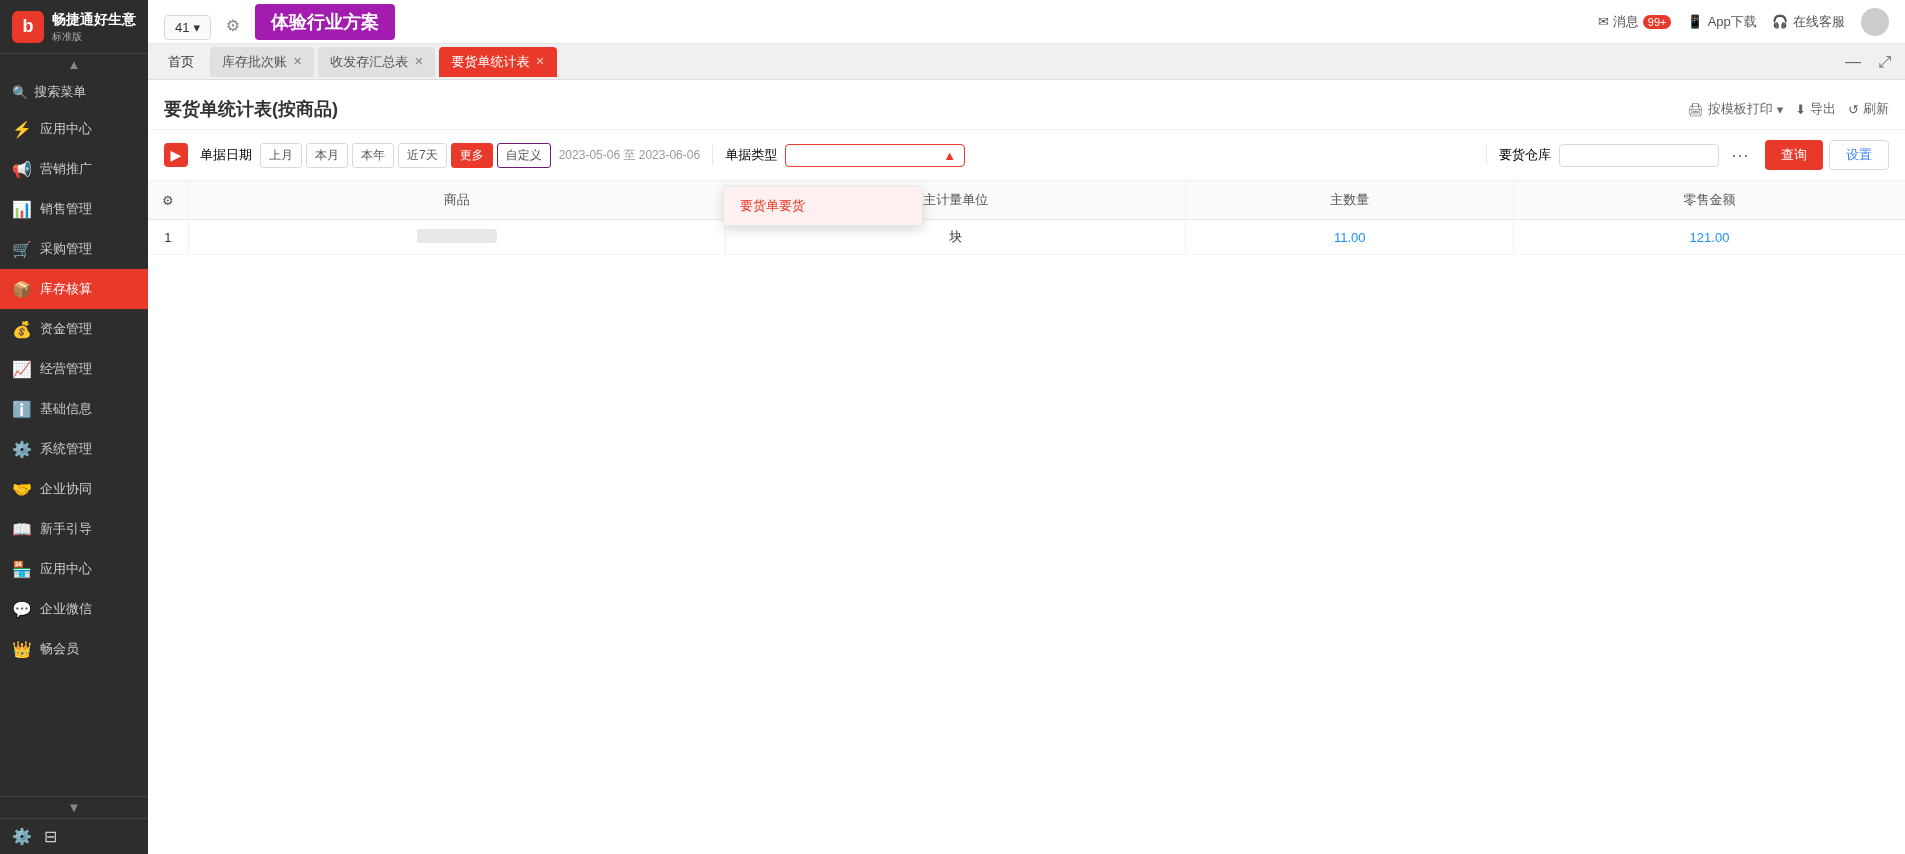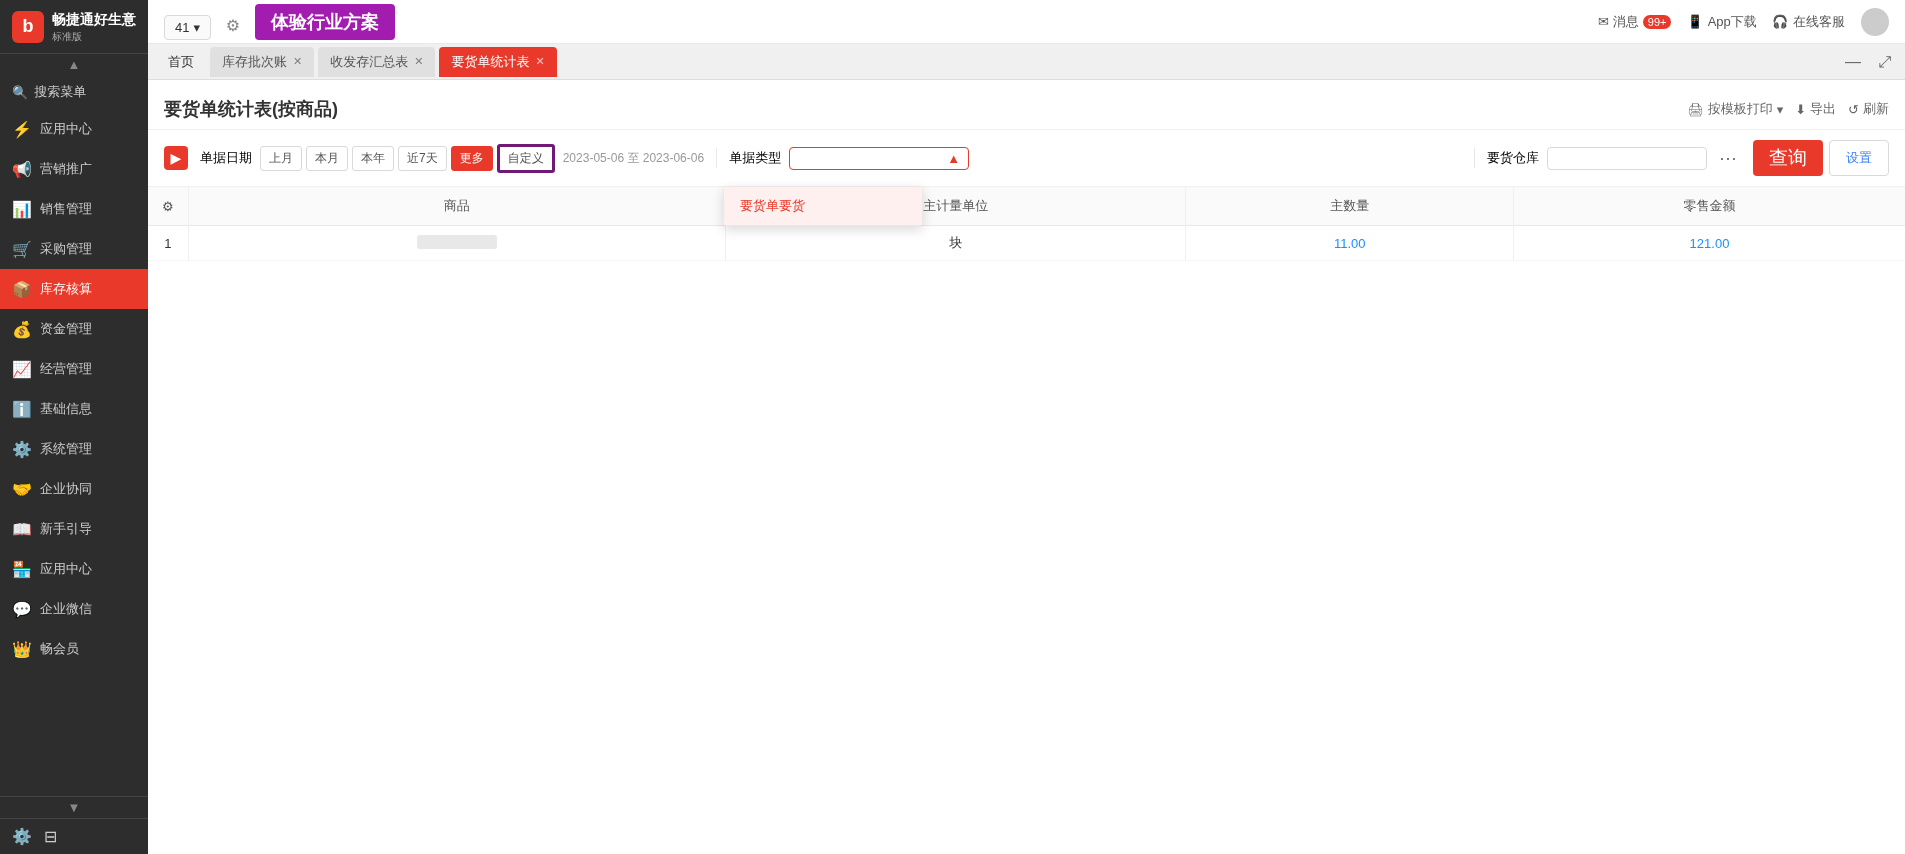--- a/index.html
+++ b/index.html
@@ -278,21 +278,21 @@
       color: #555;
       background: #fff;
     }
     .date-btn.more {
       background: #e8392a;
       color: white;
       border-color: #e8392a;
     }
     .custom-btn {
       padding: 3px 8px;
-      border: 3px solid #701a75;
+      border: 1px solid #701a75;
       border-radius: 3px;
       cursor: pointer;
       font-size: 12px;
       color: #555;
       background: #fff;
     }
     .date-range {
       font-size: 12px;
       color: #999;
     }
@@ -357,21 +357,21 @@
       gap: 6px;
       margin-left: auto;
     }
     .btn-query {
       background: #e8392a;
       color: white;
       border: none;
       padding: 5px 16px;
       border-radius: 4px;
       cursor: pointer;
-      font-size: 19px;
+      font-size: 13px;
     }
     .btn-settings {
       background: white;
       color: #3b82f6;
       border: 1px solid #d9d9d9;
       padding: 5px 16px;
       border-radius: 4px;
       cursor: pointer;
       font-size: 13px;
     }

